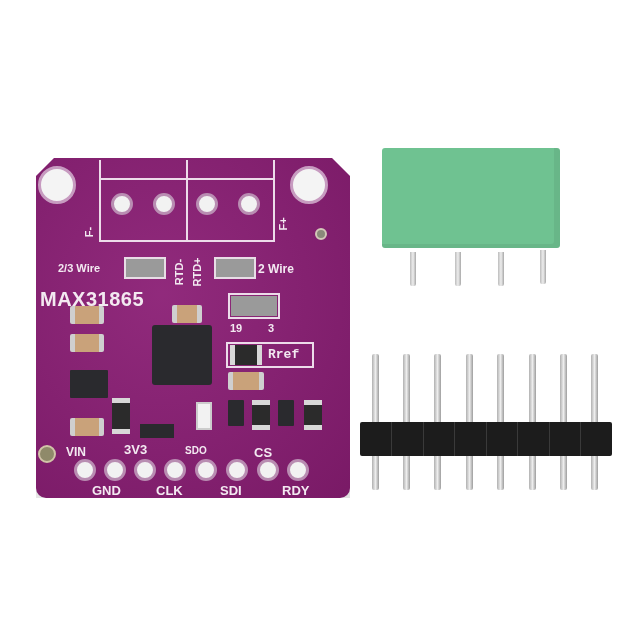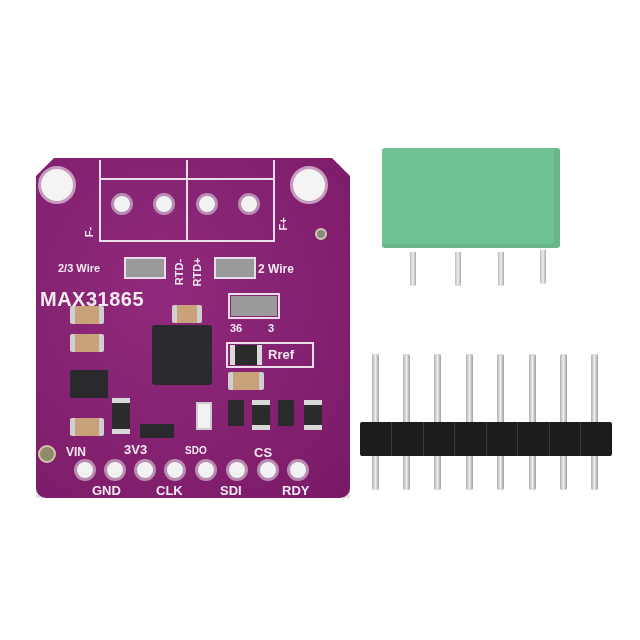--- a/index.html
+++ b/index.html
@@ -56,26 +56,26 @@
 
 <div class="abs silk" style="left:58px;top:262px;font-size:11px;">2/3 Wire</div>
 <div class="abs jumper" style="left:124px;top:257px;width:42px;height:22px;"></div>
 <div class="abs jumper" style="left:214px;top:257px;width:42px;height:22px;"></div>
 <div class="abs silk" style="left:258px;top:262px;font-size:12px;text-align:center;">2 Wire</div>
 
 <div class="abs silk" style="left:40px;top:288px;font-size:20px;letter-spacing:0.5px;">MAX31865</div>
 
 <div class="abs outline" style="left:228px;top:293px;width:52px;height:26px;"></div>
 <div class="abs jumper" style="left:231px;top:296px;width:46px;height:20px;border:none;"></div>
-<div class="abs silk" style="left:230px;top:322px;font-size:11px;">36</div>
+<div class="abs silk" style="left:230px;top:322px;font-size:11px;">19</div>
 <div class="abs silk" style="left:268px;top:322px;font-size:11px;">3</div>
 
 <div class="abs outline" style="left:226px;top:342px;width:88px;height:26px;"></div>
 <div class="abs res" style="left:230px;top:345px;width:32px;height:20px;border-top:none;border-bottom:none;border-left:5px solid #d8d8d8;border-right:5px solid #d8d8d8;"></div>
-<div class="abs silk" style="left:268px;top:347px;font-size:13px;">Rref</div>
+<div class="abs silk" style="left:268px;top:347px;font-size:13px;font-family:Liberation Mono, monospace;">Rref</div>
 
 <div class="abs ic" style="left:152px;top:325px;width:60px;height:60px;"></div>
 
 <div class="abs cap" style="left:70px;top:306px;width:34px;height:18px;"></div>
 <div class="abs cap" style="left:70px;top:334px;width:34px;height:18px;"></div>
 <div class="abs cap" style="left:70px;top:418px;width:34px;height:18px;"></div>
 <div class="abs cap" style="left:172px;top:305px;width:30px;height:18px;"></div>
 <div class="abs cap" style="left:228px;top:372px;width:36px;height:18px;"></div>
 
 <div class="abs ic" style="left:70px;top:370px;width:38px;height:28px;border-radius:1px;"></div>

